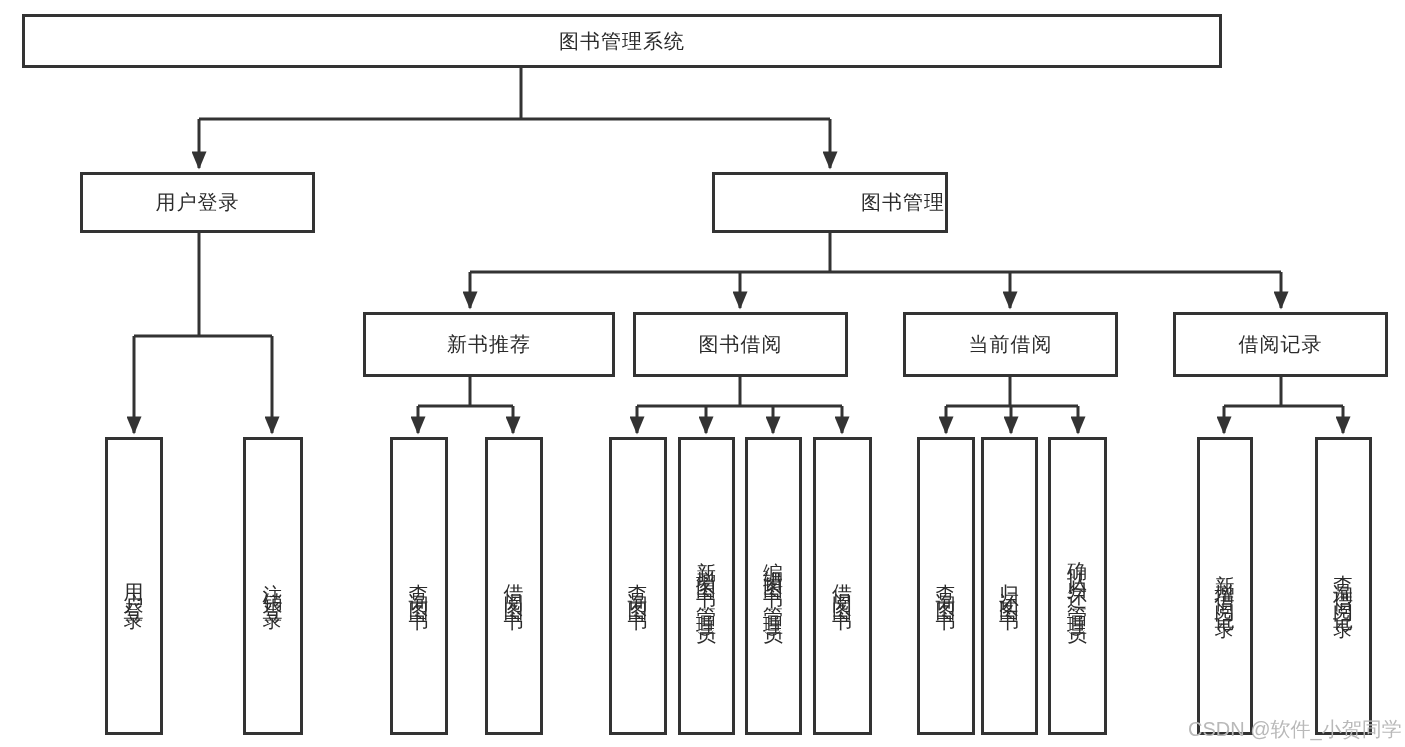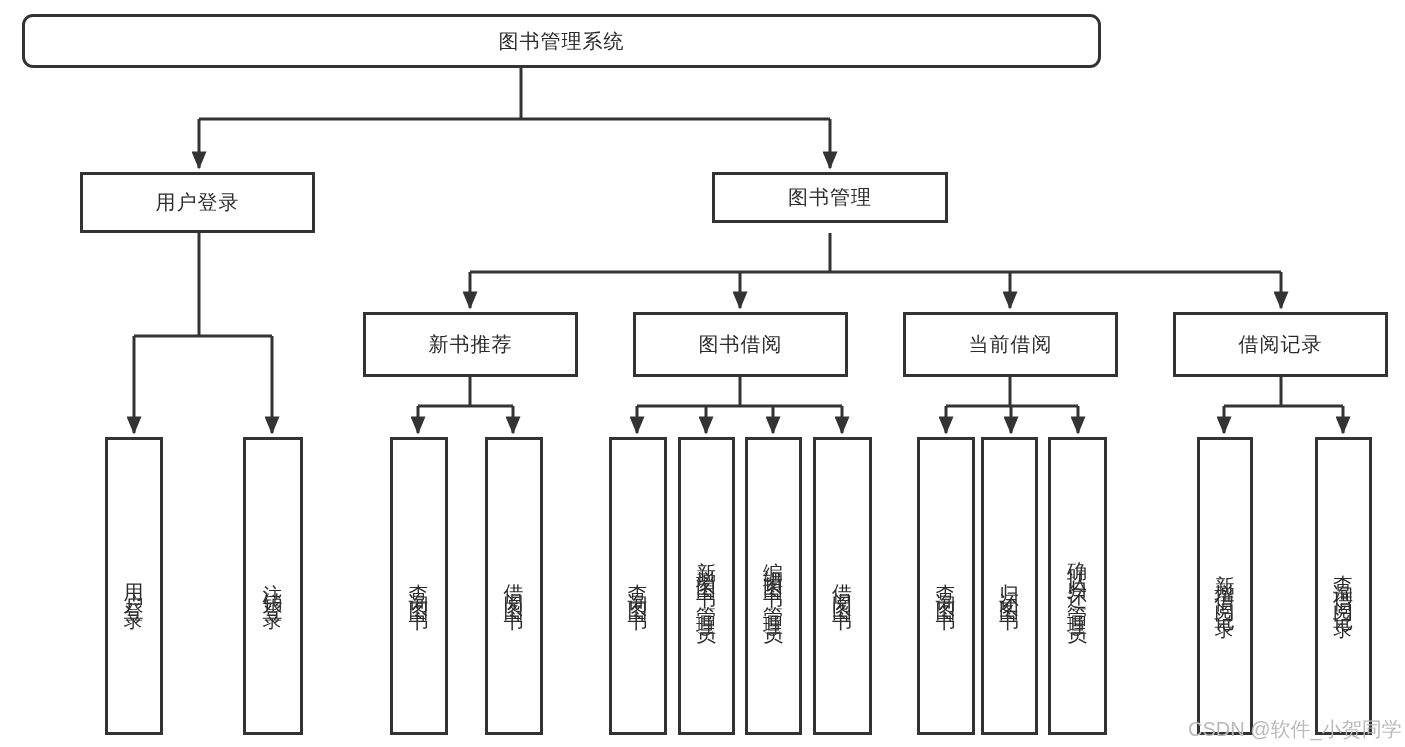--- a/index.html
+++ b/index.html
@@ -96,32 +96,32 @@
       <path d="M1011 406 V433" marker-end="url(#arrow)"></path>
       <path d="M1078 406 V433" marker-end="url(#arrow)"></path>
 
       <path d="M1281 377 V406"></path>
       <path d="M1224 406 H1343"></path>
       <path d="M1224 406 V433" marker-end="url(#arrow)"></path>
       <path d="M1343 406 V433" marker-end="url(#arrow)"></path>
     </g>
   </svg>
 
-  <div class="box" style="left:22px;top:14px;width:1079px;height:54px;border-radius:11px;">
+  <div class="box" style="left:22px;top:14px;width:1200px;height:54px;">
     <span class="h-label">图书管理系统</span>
   </div>
 
   <div class="box" style="left:80px;top:172px;width:235px;height:61px;">
     <span class="h-label">用户登录</span>
   </div>
-  <div class="box" style="left:712px;top:172px;width:236px;height:51px;">
+  <div class="box" style="left:712px;top:172px;width:236px;height:61px;justify-content:flex-end;">
     <span class="h-label">图书管理</span>
   </div>
 
-  <div class="box" style="left:363px;top:312px;width:215px;height:65px;">
+  <div class="box" style="left:363px;top:312px;width:252px;height:65px;">
     <span class="h-label">新书推荐</span>
   </div>
   <div class="box" style="left:903px;top:312px;width:215px;height:65px;">
     <span class="h-label">当前借阅</span>
   </div>
   <div class="box" style="left:633px;top:312px;width:215px;height:65px;">
     <span class="h-label">图书借阅</span>
   </div>
   <div class="box" style="left:1173px;top:312px;width:215px;height:65px;justify-content:center;">
     <span class="h-label">借阅记录</span>

